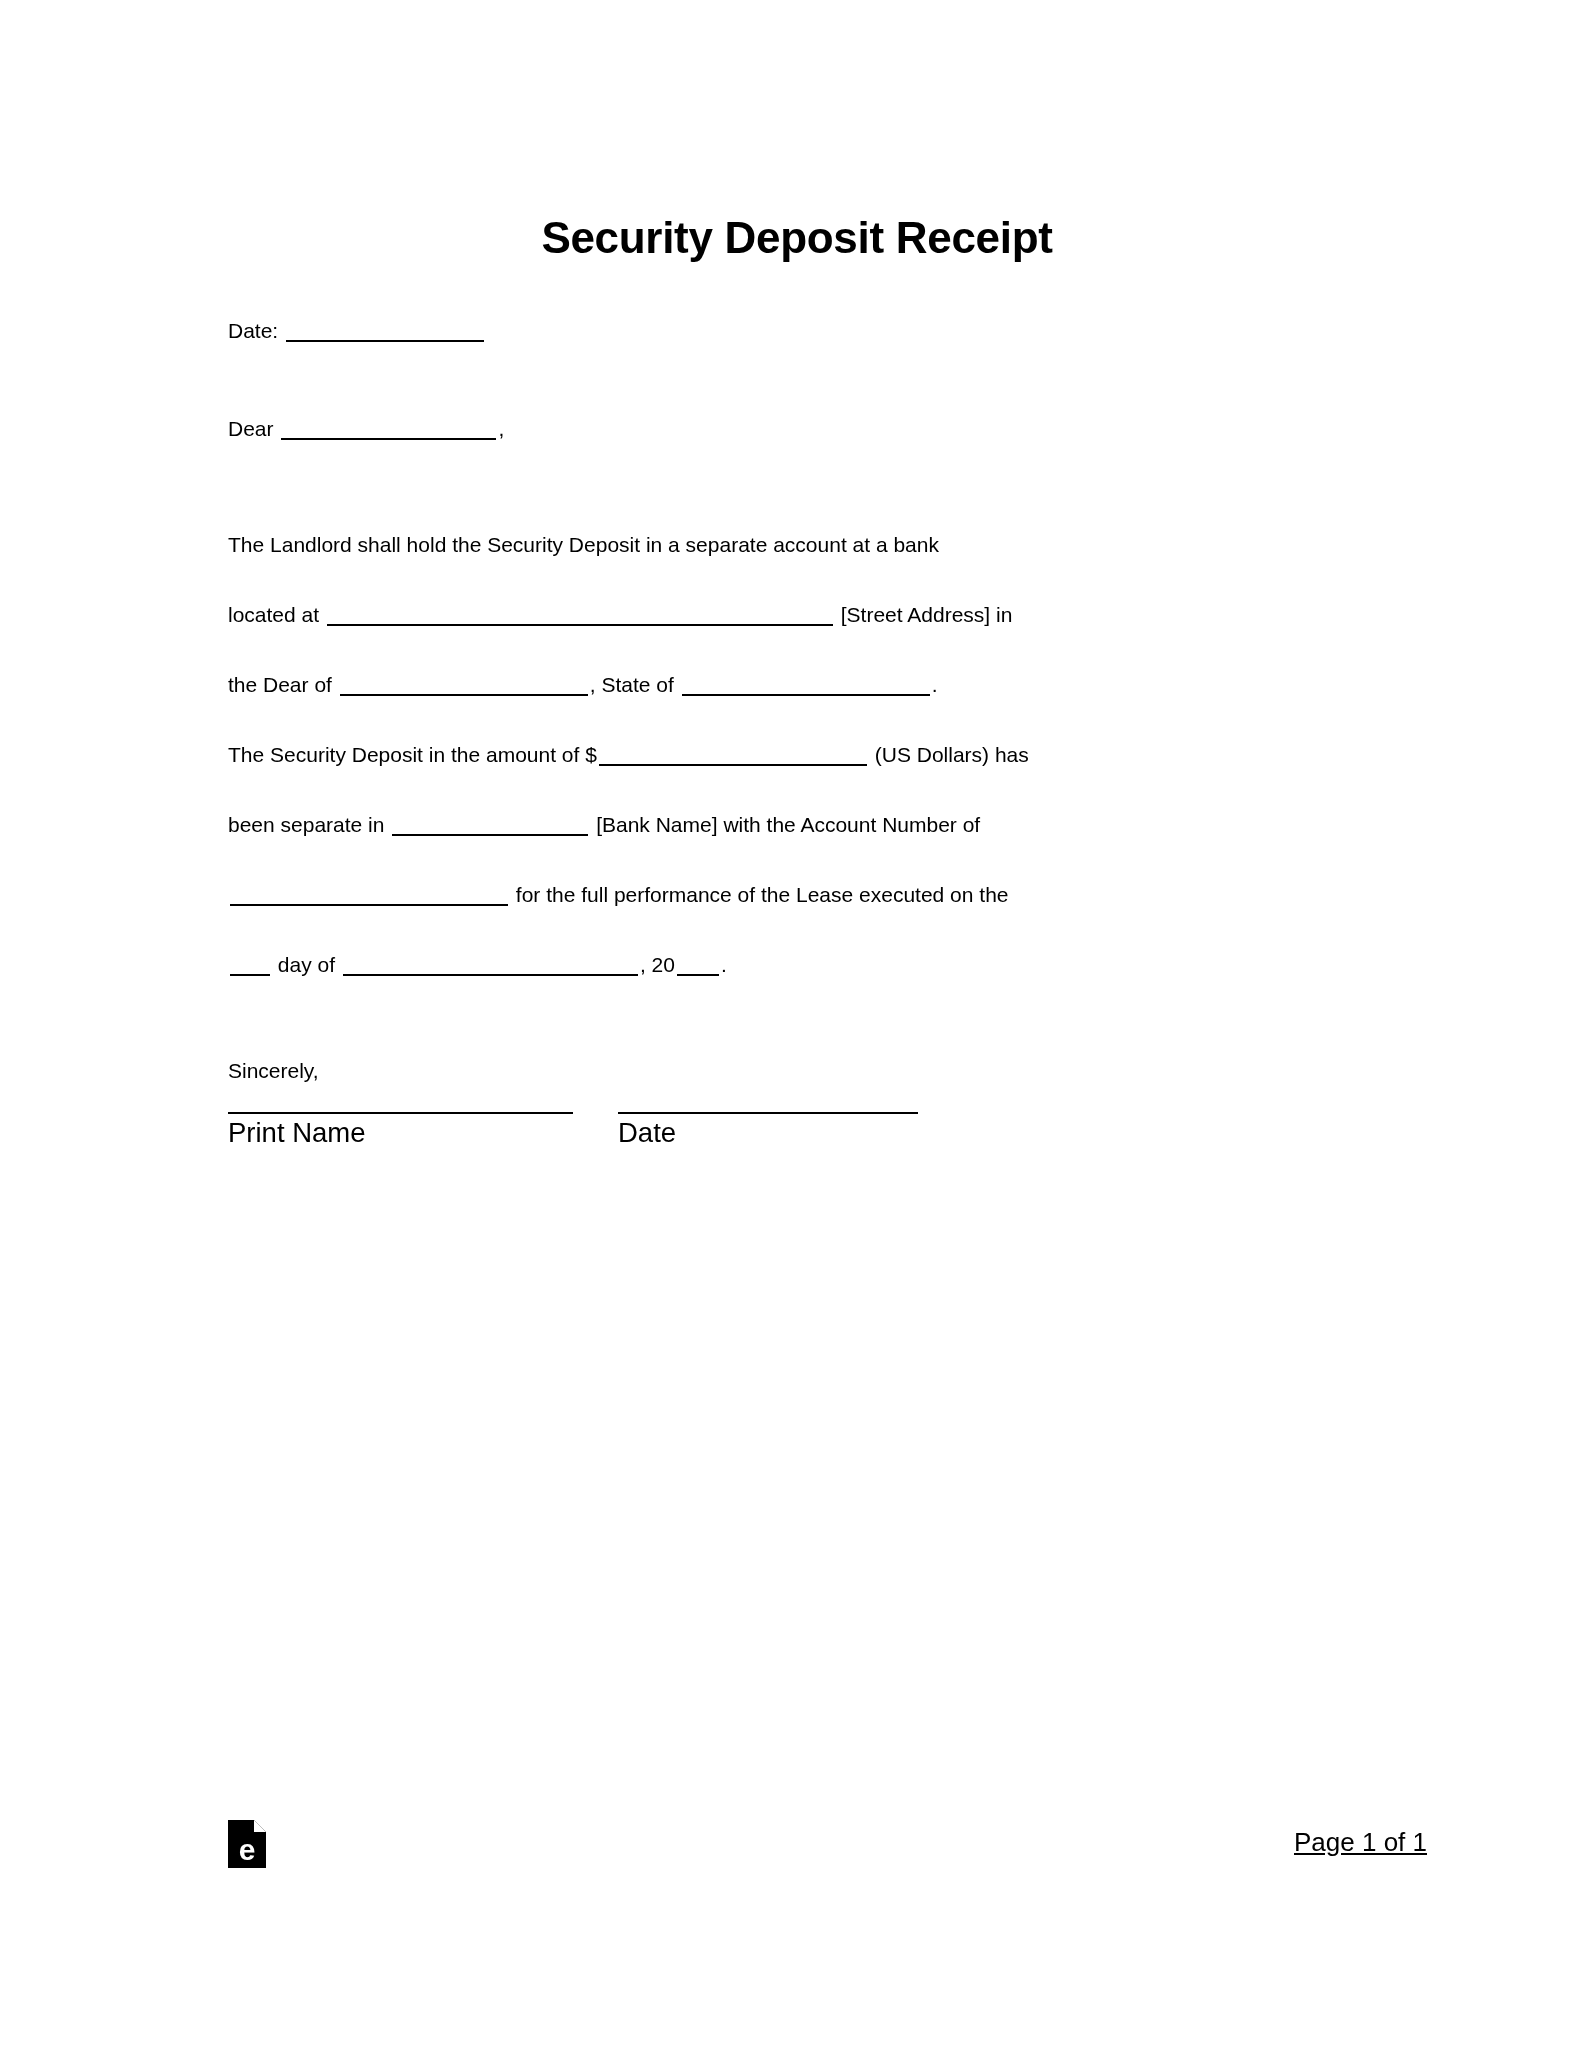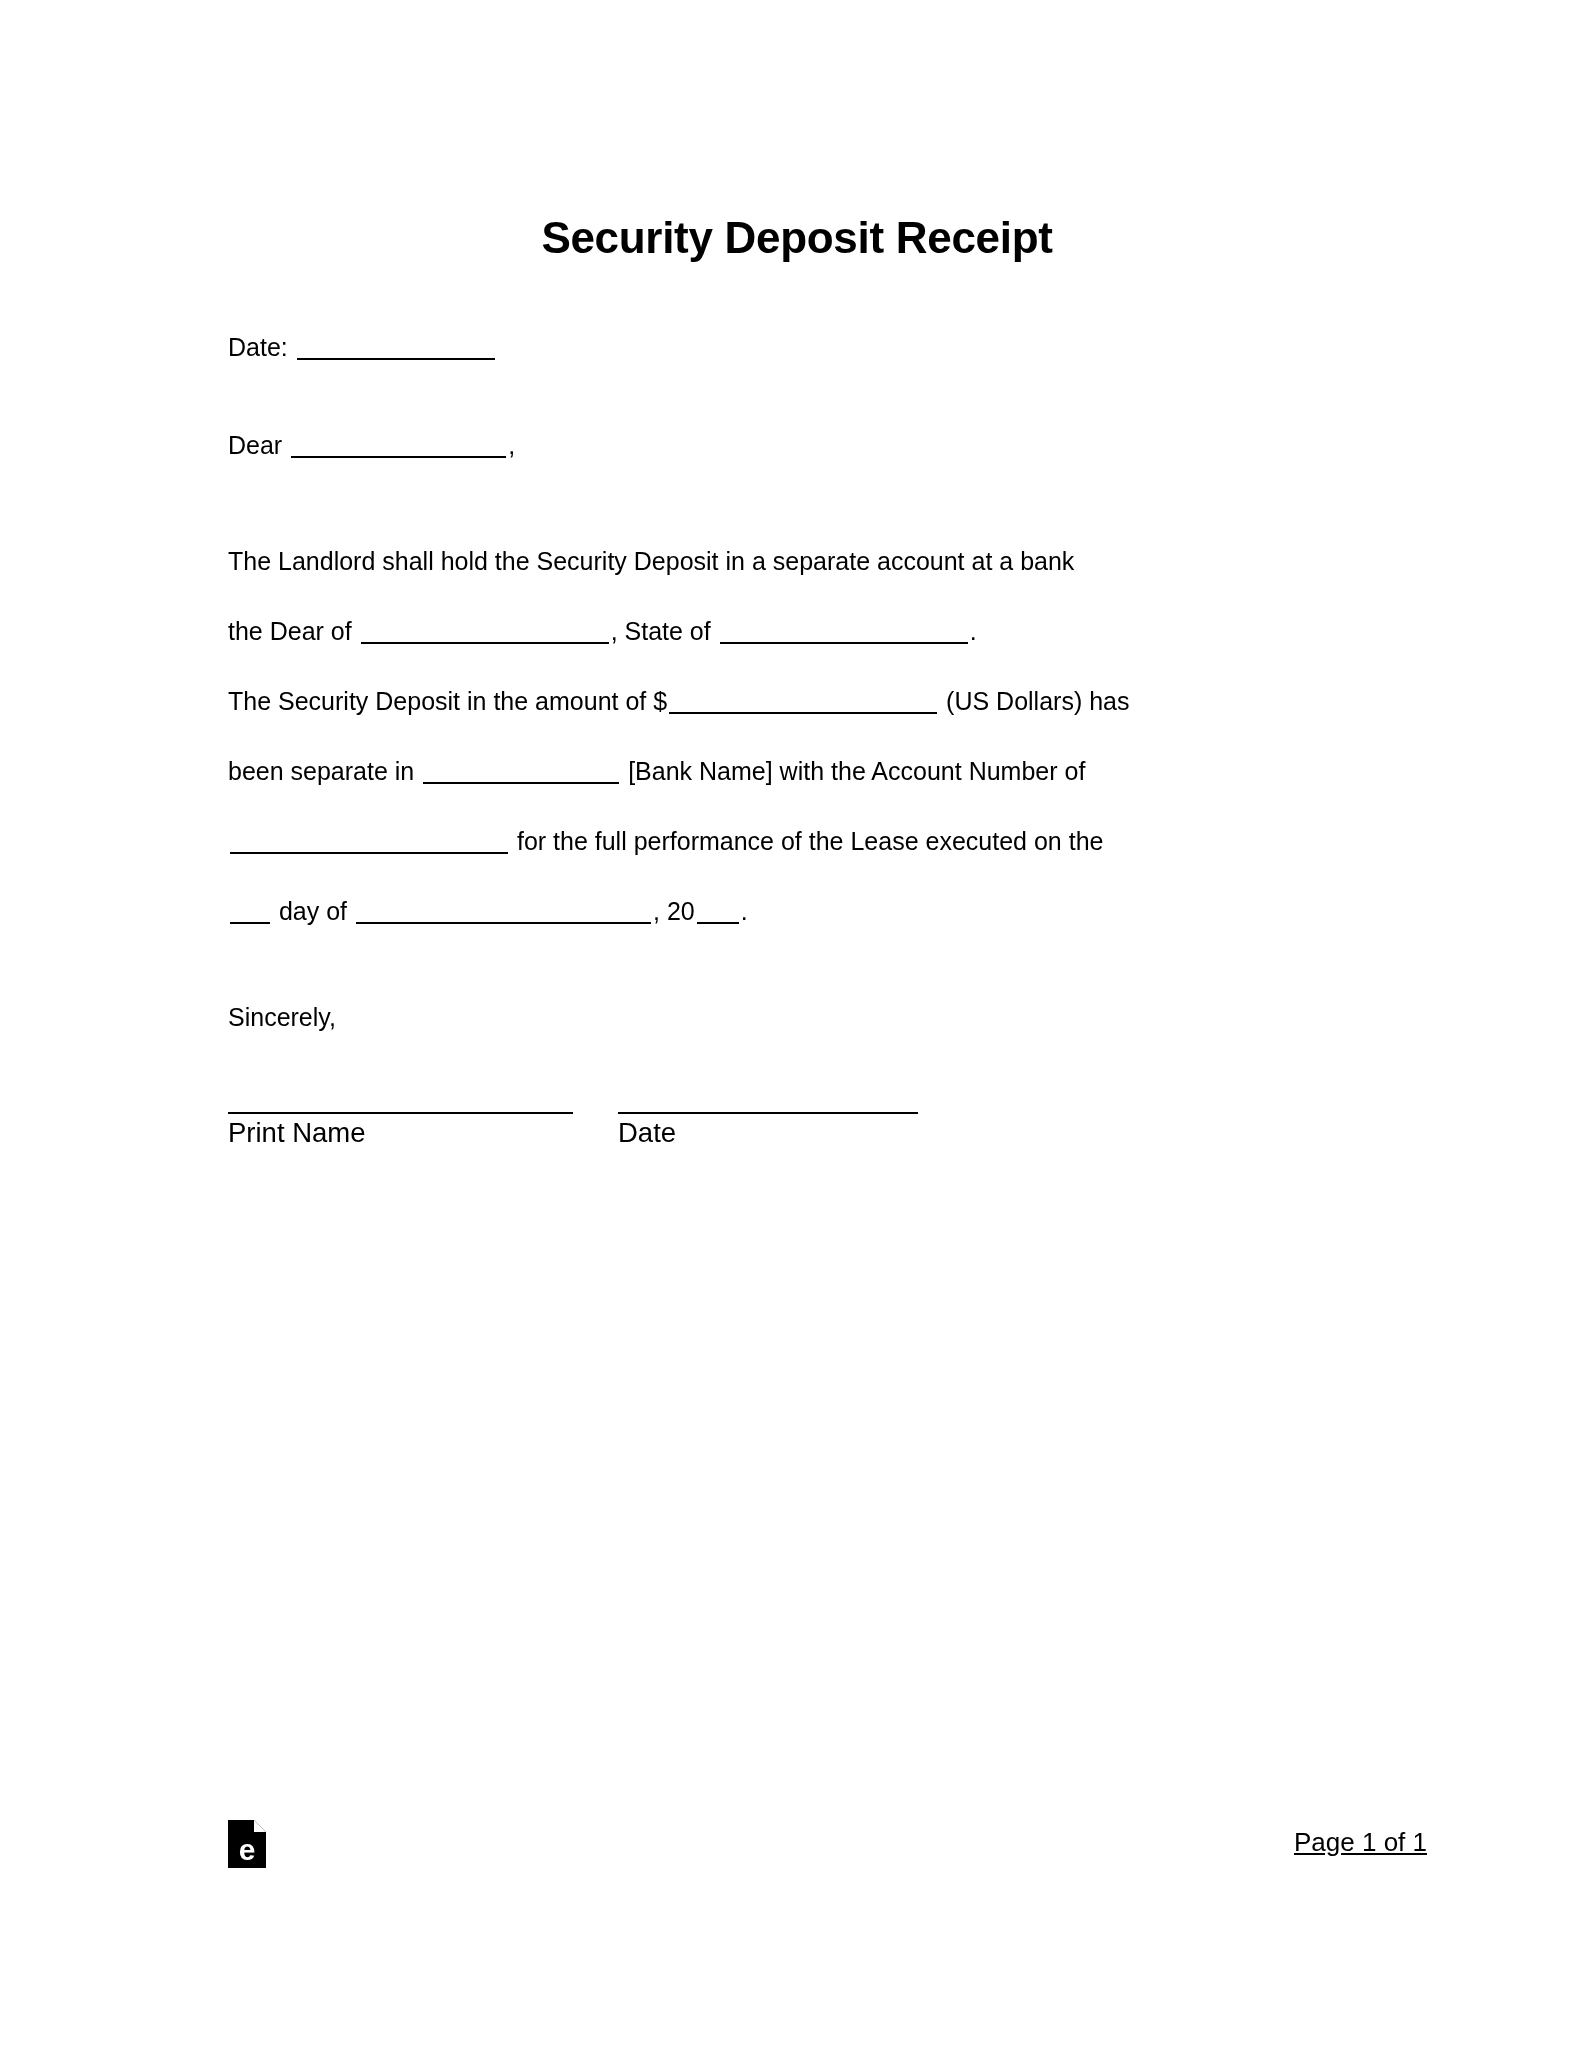--- a/index.html
+++ b/index.html
@@ -30,23 +30,23 @@
     font-weight: bold;
     letter-spacing: -0.3px;
     line-height: 1.1;
     padding-left: 12px;
     box-sizing: border-box;
   }
   
   .body-block {
     position: absolute;
     left: 228px;
-    top: 312px;
+    top: 296px;
     width: 1130px;
-    font-size: 25px;
+    font-size: 21px;
     line-height: 70px;
   }
   .line {
     white-space: nowrap;
   }
   .gap-small { height: 28px; }
   .gap-med { height: 46px; }
   .gap-para { height: 36px; }
 
   
@@ -129,20 +129,25 @@
 
     <div class="line">
       <span>Dear</span>
       <span class="blank b-dear"></span><span>,</span>
     </div>
 
     <div class="gap-med"></div>
 
     <div class="line">The Landlord shall hold the Security Deposit in a separate account at a bank</div>
 
+    <div class="line">
+      <span>located at</span>
+      <span class="blank b-street"></span>
+      <span>[Street Address] in</span>
+    </div>
 
     <div class="line">
       <span>the Dear of</span>
       <span class="blank b-city"></span><span>, State of</span>
       <span class="blank b-state"></span><span>.</span>
     </div>
 
     <div class="line">
       <span>The Security Deposit in the amount of</span>
       <span>$</span><span class="blank b-amount"></span>

